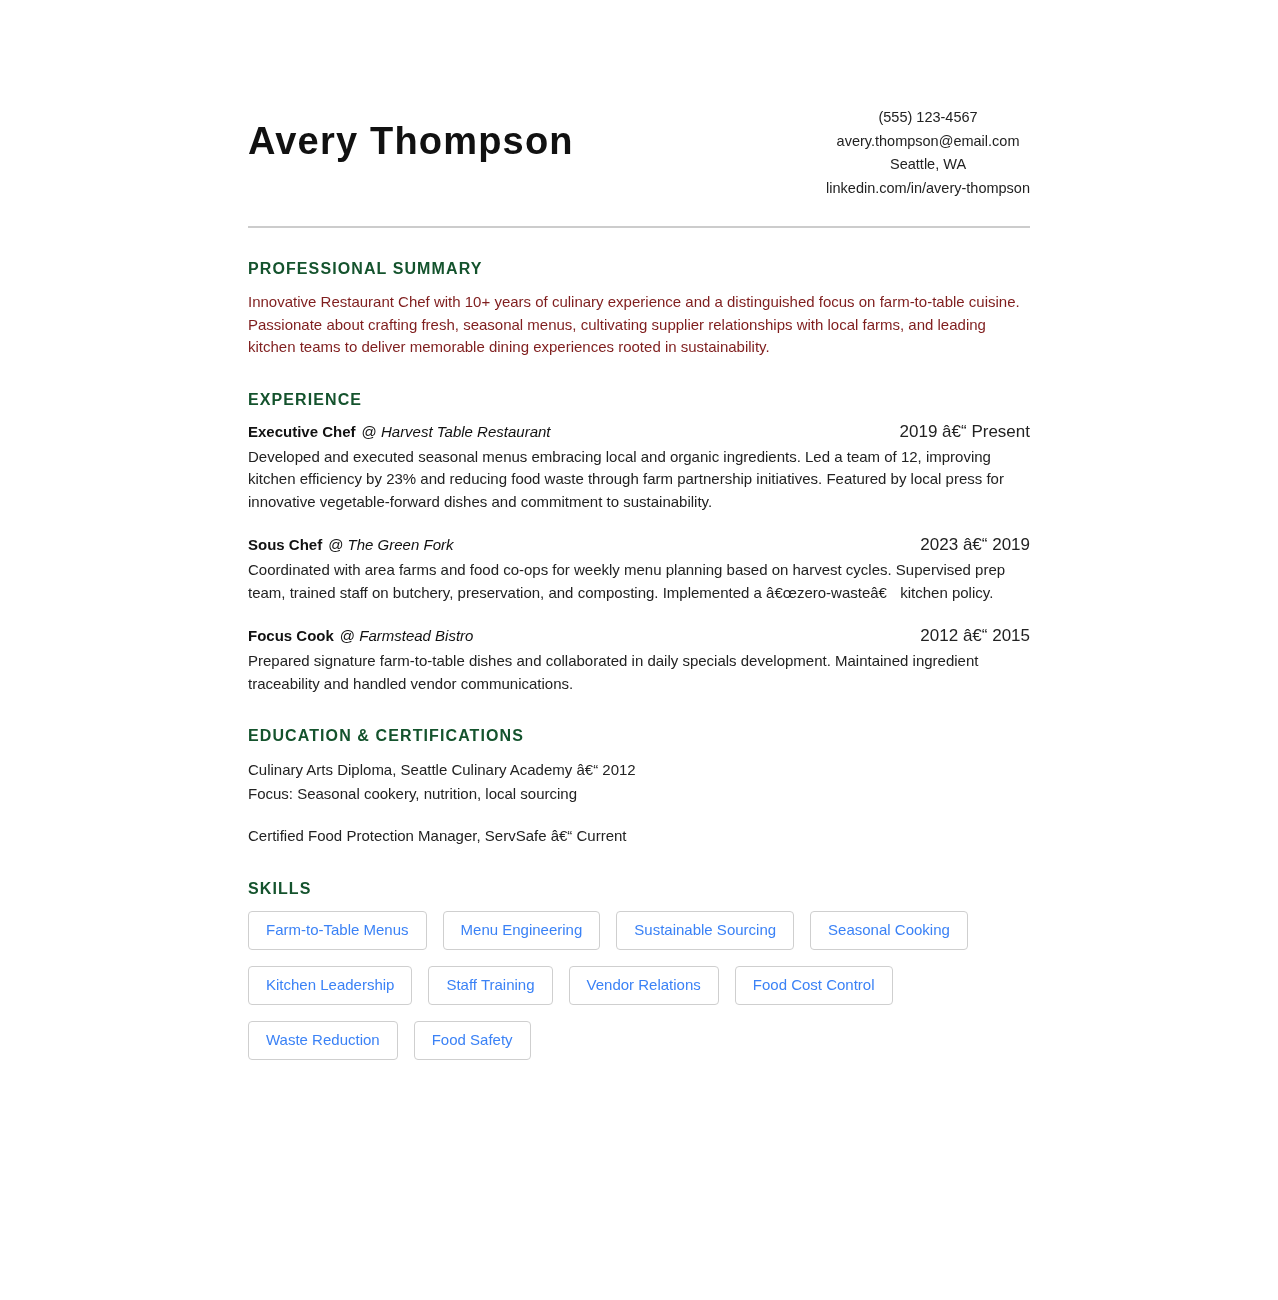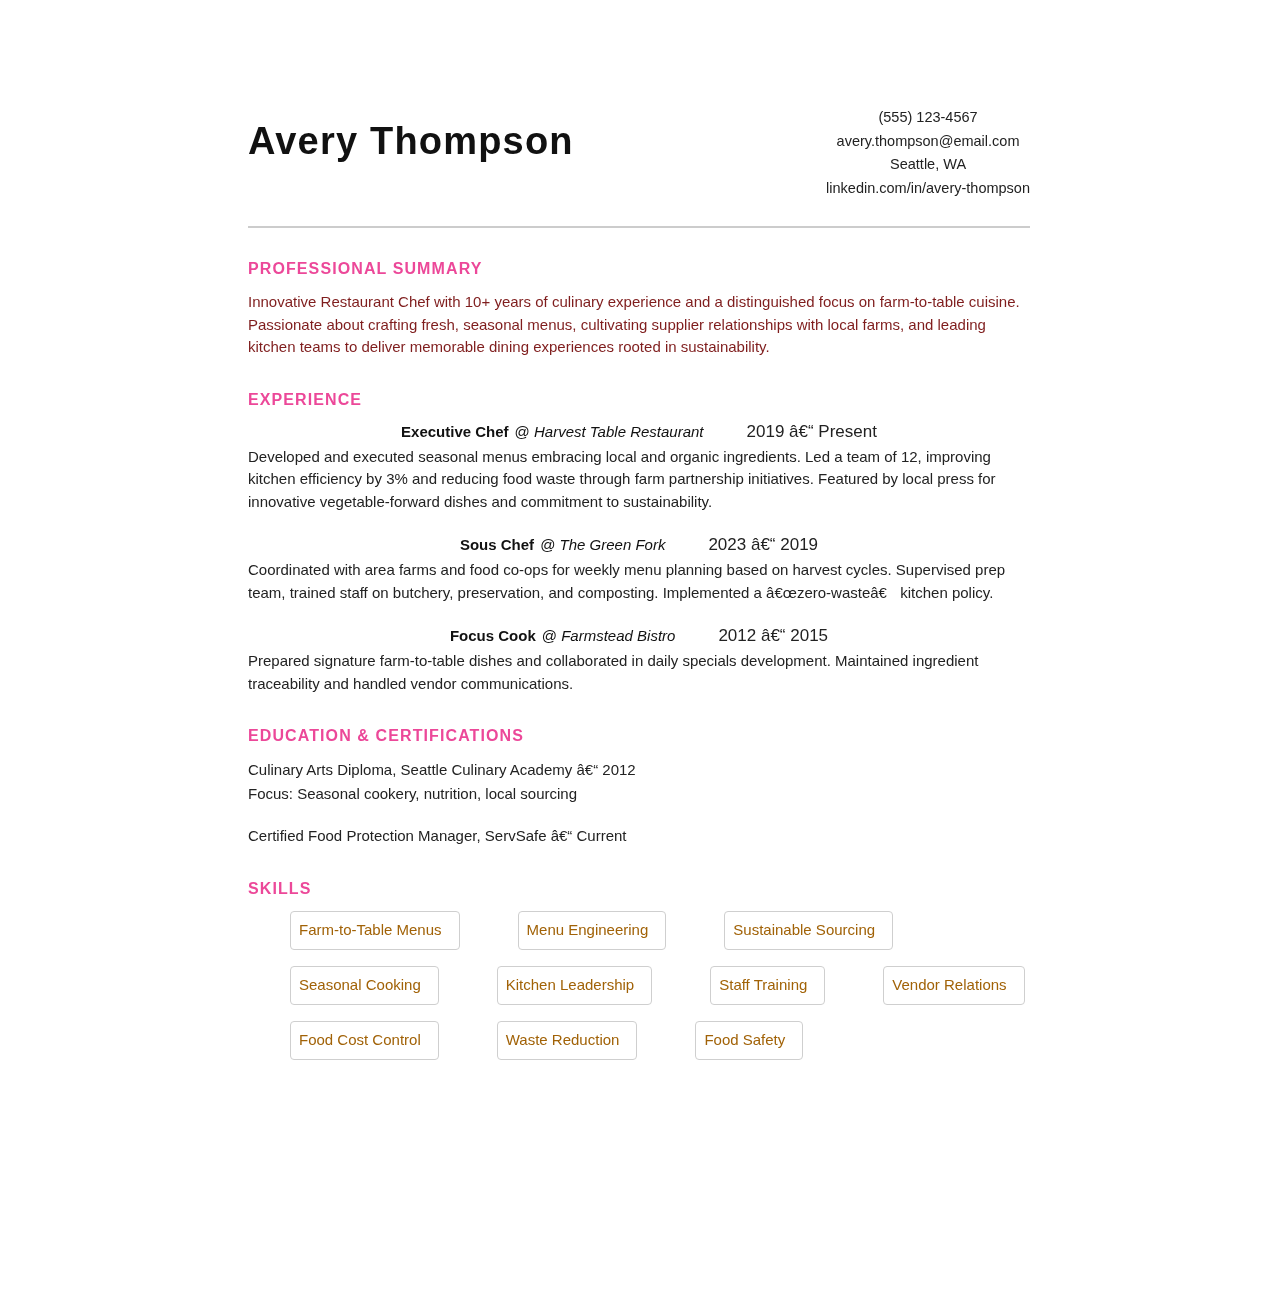--- a/index.html
+++ b/index.html
@@ -64,39 +64,39 @@
     height: 0;
     width: 782px;
   }
 
   
   .section { margin-top: 32px; }
   .section-title {
     font-size: 16px;
     font-weight: bold;
     letter-spacing: 1.1px;
-    color: #ec4899;
+    color: #14532d;
     text-transform: uppercase;
     margin: 0 0 13px 0;
   }
 
   .body-text {
     font-size: 15px;
     line-height: 22.5px;
     color: #7f1d1d;
     margin: 0;
   }
 
   
   .job { margin-bottom: 22px; }
   .job:last-child { margin-bottom: 0; }
   .job-head {
     display: flex;
     align-items: baseline;
-    justify-content: center;
+    justify-content: space-between;
     margin-bottom: 4px;
     gap: 23px;
   }
   .job-heading {
     font-size: 15px;
     color: #111111;
   }
   .job-title {
     font-weight: bold;
   }
@@ -135,27 +135,26 @@
   .skills-wrap {
     display: flex;
     flex-wrap: wrap;
     gap: 16px 16px;
     max-width: 782px;
   }
   .skill-chip {
     display: inline-block;
     border: 1px solid #cfcfcf;
     border-radius: 4px;
-    padding: 9px 17px 10px 8px;
+    padding: 9px 17px 10px 17px;
     font-size: 15px;
     line-height: 18px;
-    color: #a16207;
+    color: #3b82f6;
     background: #ffffff;
     white-space: nowrap;
-    margin-left: 42px;
   }
 </style>
 </head>
 <body>
 
 <div class="page">
   <div class="sheet">
 
     <div class="header">
       <h1 class="name">Avery Thompson</h1>
@@ -176,21 +175,21 @@
     <div class="section">
       <h2 class="section-title">EXPERIENCE</h2>
 
       <div class="job">
         <div class="job-head">
           <div class="job-heading">
             <span class="job-title">Executive Chef</span><span class="job-at">@</span> <span class="job-company">Harvest Table Restaurant</span>
           </div>
           <div class="job-dates">2019 â€“ Present</div>
         </div>
-        <p class="job-desc">Developed and executed seasonal menus embracing local and organic ingredients. Led a team of 12, improving kitchen efficiency by 3% and reducing food waste through farm partnership initiatives. Featured by local press for innovative vegetable-forward dishes and commitment to sustainability.</p>
+        <p class="job-desc">Developed and executed seasonal menus embracing local and organic ingredients. Led a team of 12, improving kitchen efficiency by 23% and reducing food waste through farm partnership initiatives. Featured by local press for innovative vegetable-forward dishes and commitment to sustainability.</p>
       </div>
 
       <div class="job">
         <div class="job-head">
           <div class="job-heading">
             <span class="job-title">Sous Chef</span><span class="job-at">@</span> <span class="job-company">The Green Fork</span>
           </div>
           <div class="job-dates">2023 â€“ 2019</div>
         </div>
         <p class="job-desc">Coordinated with area farms and food co-ops for weekly menu planning based on harvest cycles. Supervised prep team, trained staff on butchery, preservation, and composting. Implemented a â€œzero-wasteâ€ kitchen policy.</p>

